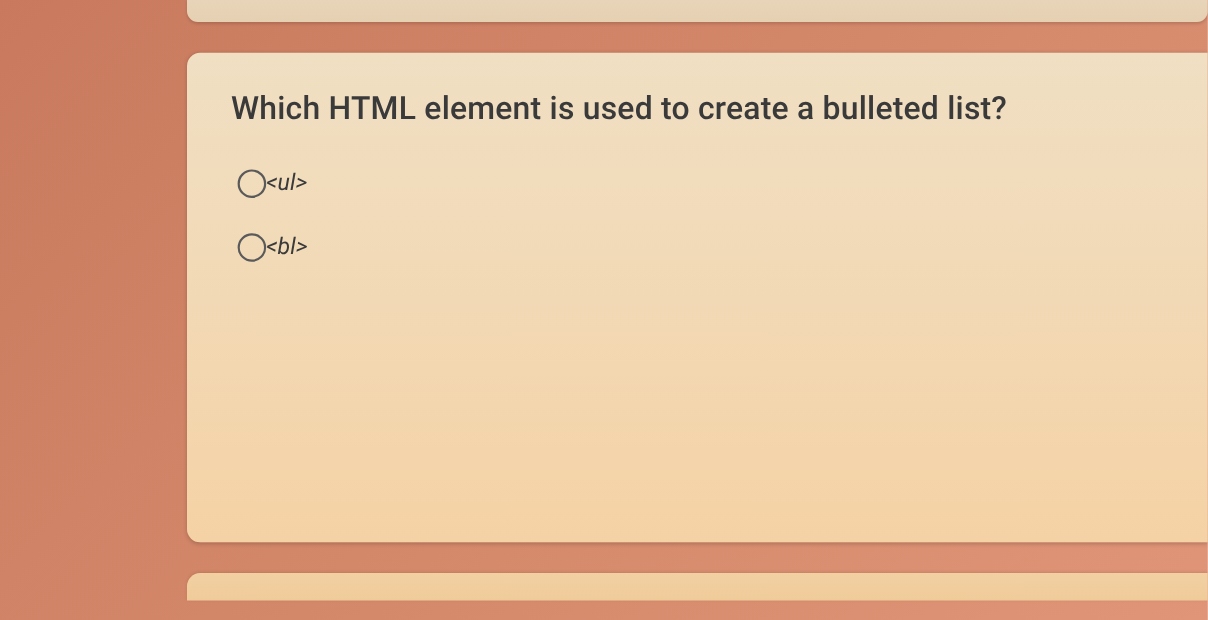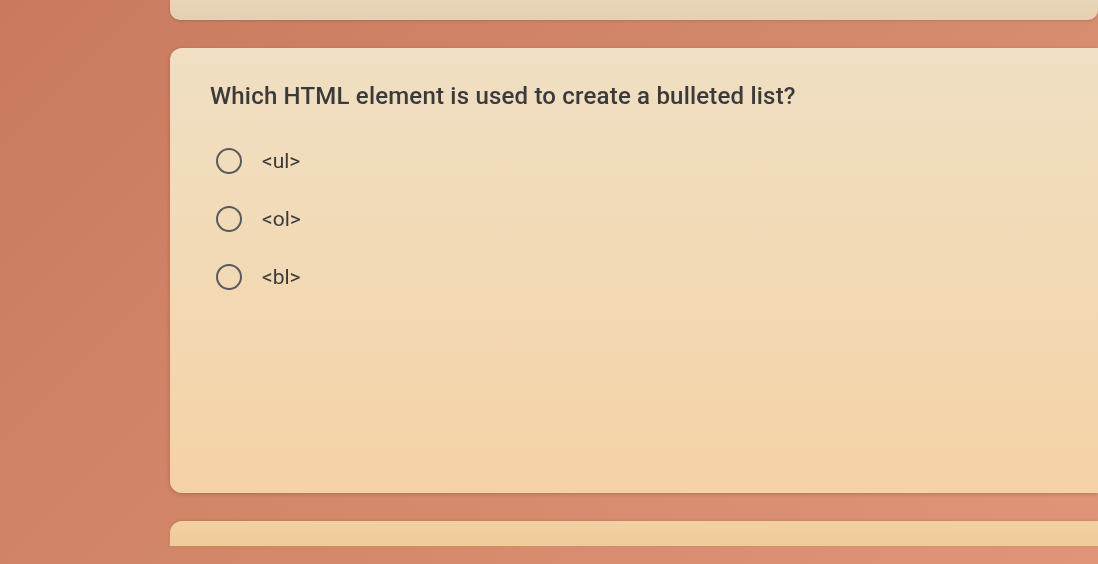--- a/index.html
+++ b/index.html
@@ -27,37 +27,37 @@
       margin-left: 170px;
       margin-right: 0;
       margin-top: 28px;
       background: linear-gradient(180deg, #f0dfc3 0%, #f2d9b5 50%, #f5d2a5 100%);
       border-radius: 12px 0 0 12px;
       padding: 34px 40px 30px 40px;
       box-shadow: 0 1px 4px rgba(0,0,0,0.2);
       min-height: 445px;
     }
     .question-text {
-      font-size: 24px;
+      font-size: 29px;
       font-weight: 500;
       color: #3a3a3a;
       margin-bottom: 38px;
       letter-spacing: 0.2px;
     }
     .options-container {
       display: flex;
       flex-direction: column;
       gap: 32px;
       padding-left: 6px;
     }
     .option-row {
       display: flex;
       align-items: center;
-      gap: 20px;
       cursor: pointer;
+      font-style: italic;
     }
     .radio-circle {
       width: 26px;
       height: 26px;
       border: 2.5px solid #5a5a5a;
       border-radius: 50%;
       flex-shrink: 0;
       background: transparent;
     }
     .option-label {
@@ -84,24 +84,20 @@
   <div class="question-text">Which HTML element is used to create a bulleted list?</div>
 
   <div class="options-container">
 
     <div class="option-row">
       <div class="radio-circle"></div>
       <span class="option-label">&lt;ul&gt;</span>
     </div>
 
 
-    <div class="option-row">
-      <div class="radio-circle"></div>
-      <span class="option-label">&lt;ol&gt;</span>
-    </div>
 
     <div class="option-row">
       <div class="radio-circle"></div>
       <span class="option-label">&lt;bl&gt;</span>
     </div>
 
   </div>
 </div>
 
 <div class="card-fragment-bottom"></div>

